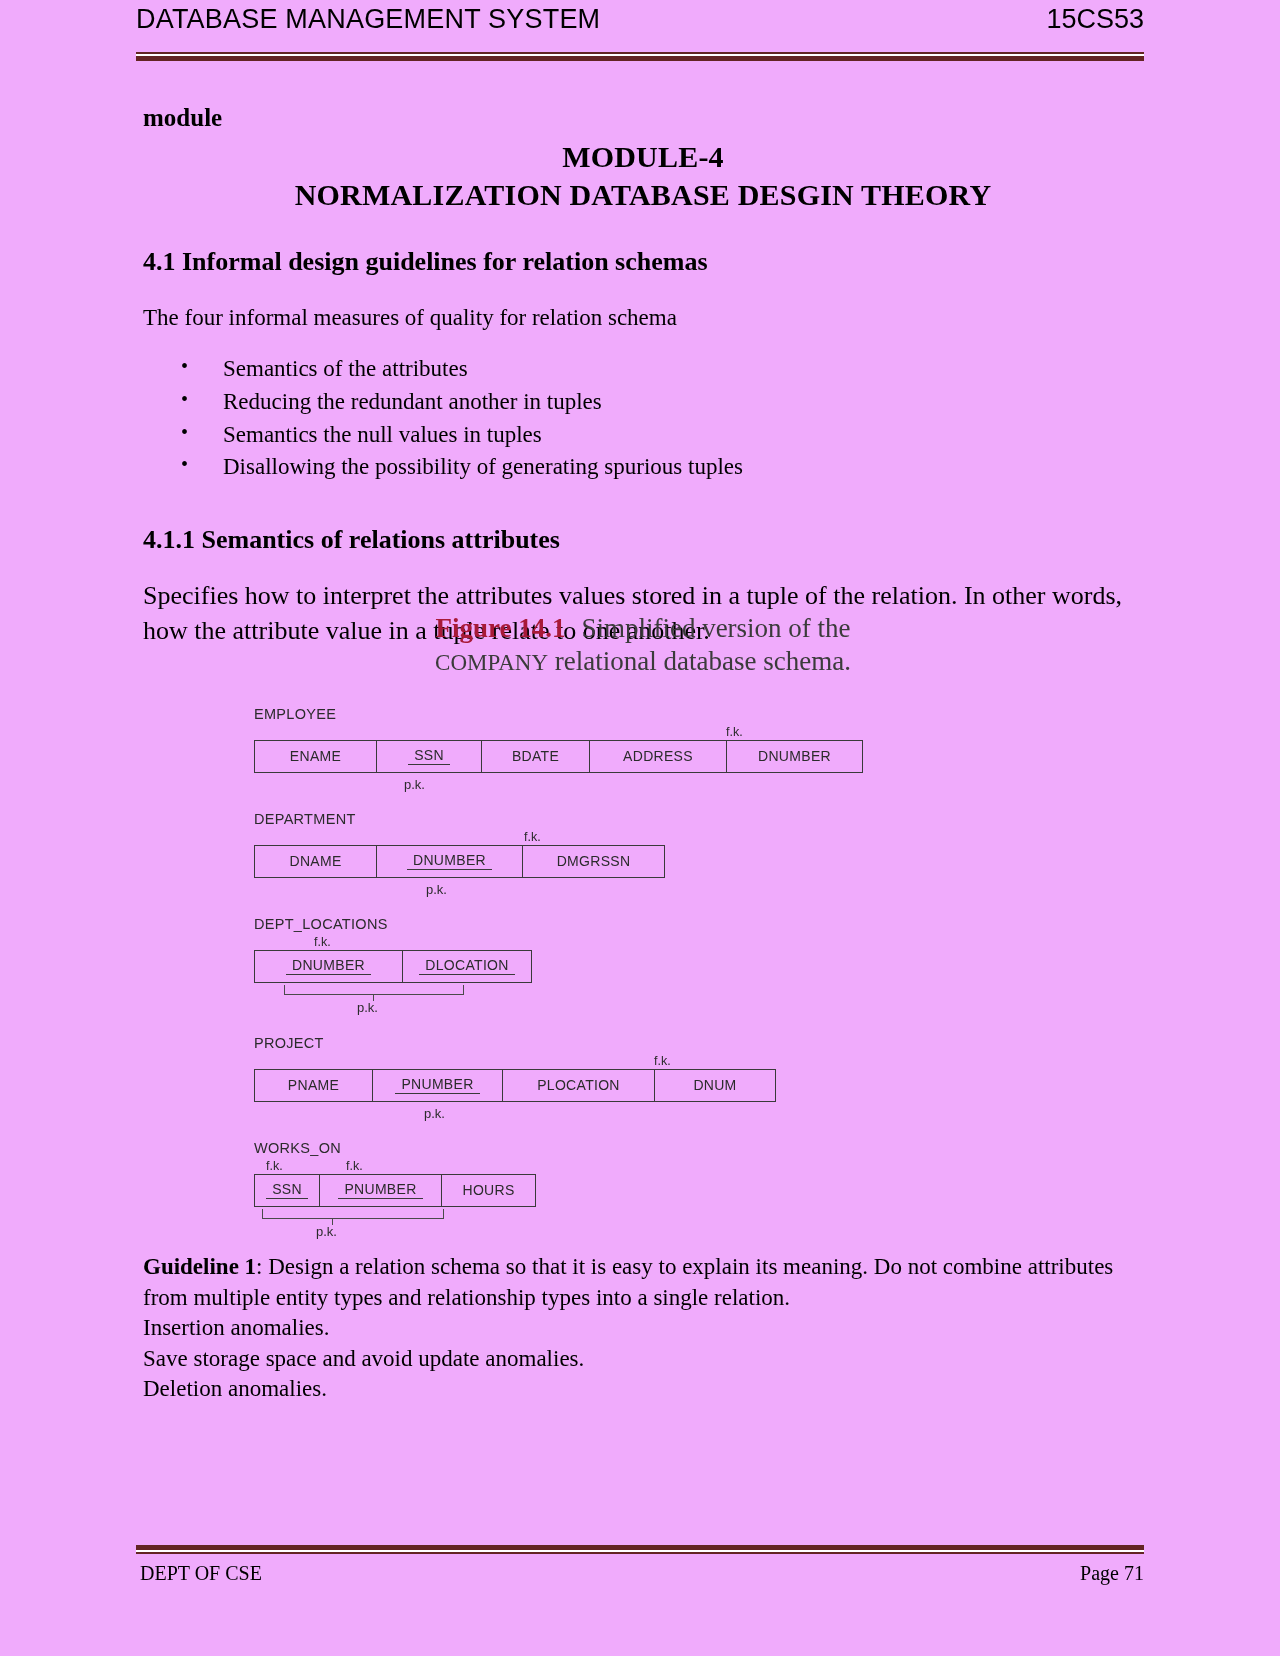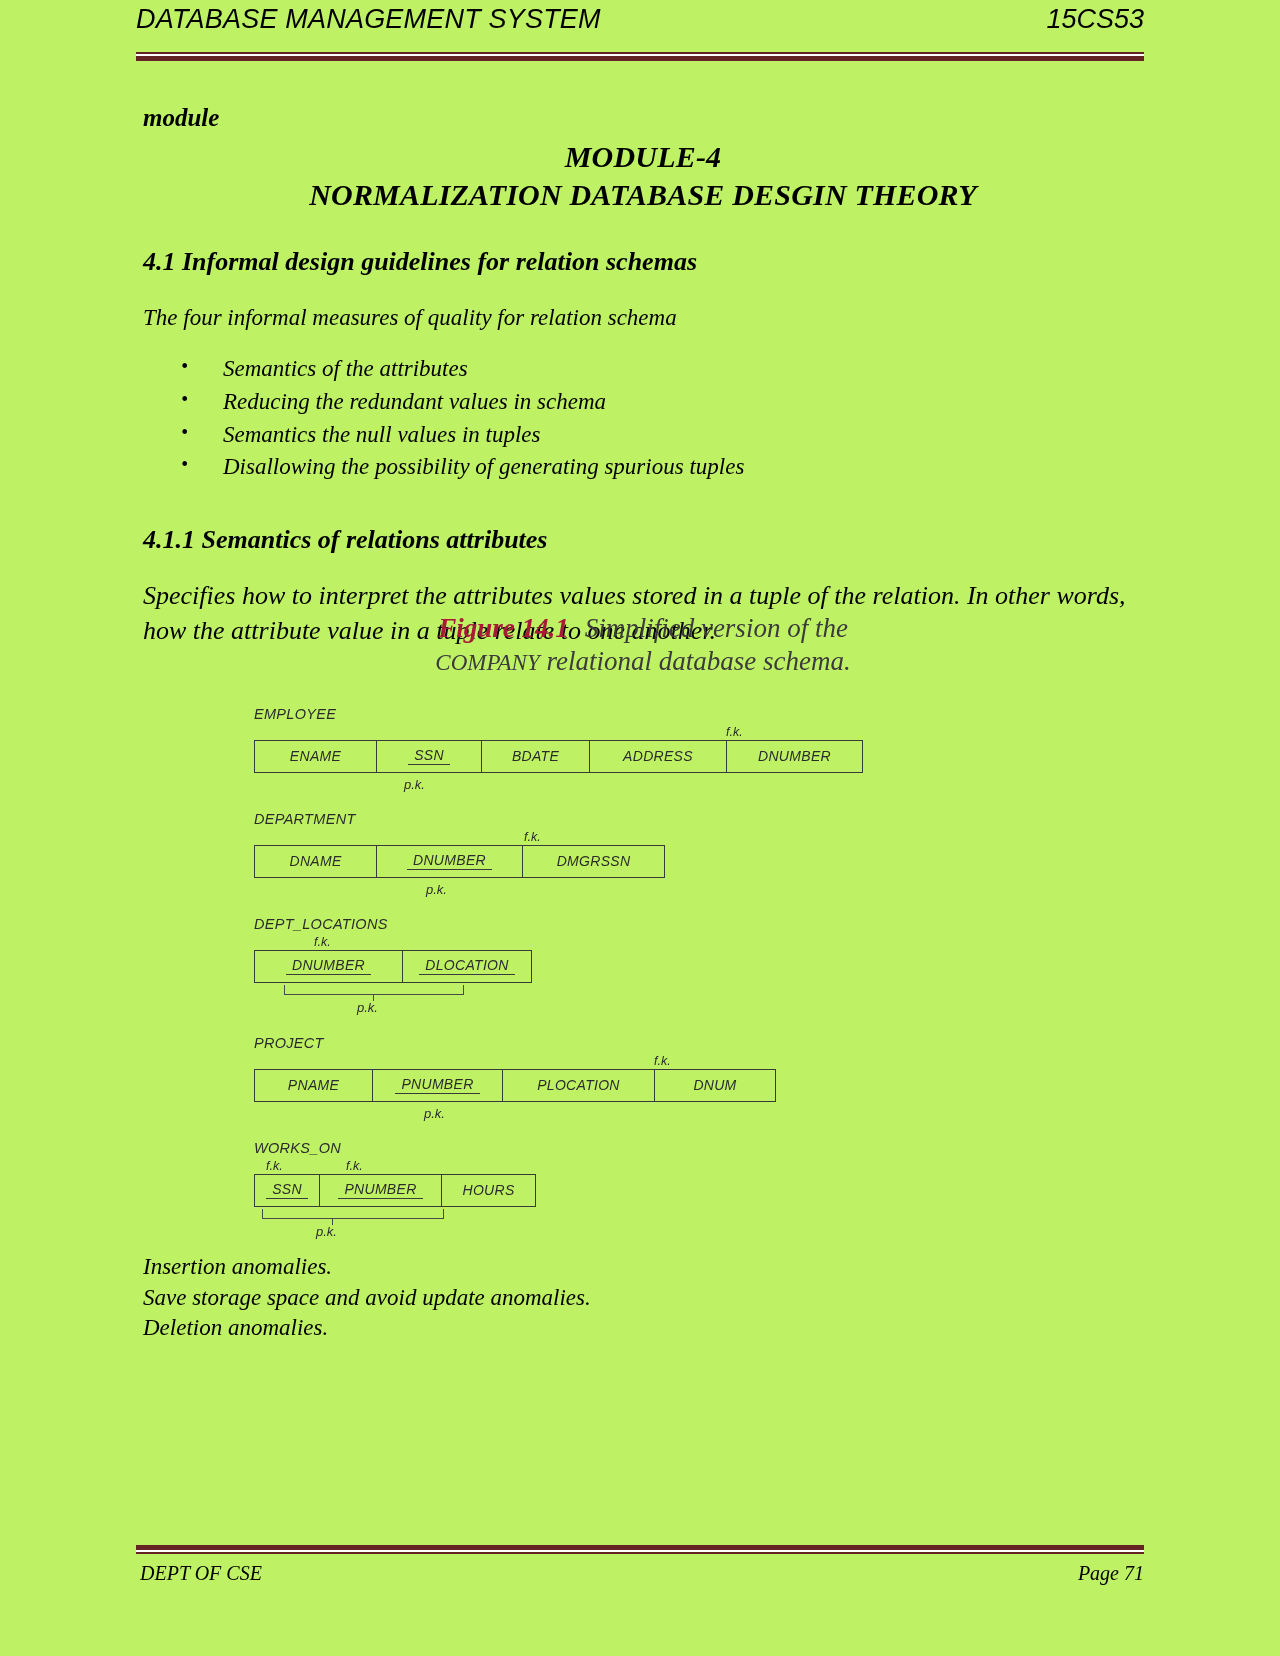--- a/index.html
+++ b/index.html
@@ -9,23 +9,22 @@
   }
   body {
     font-family: "Liberation Serif", "DejaVu Serif", serif;
     color: #000000;
   }
   .page {
     position: relative;
     width: 1280px;
     height: 1656px;
     margin: 0 auto;
-    background: #bef264;
+    background: #f0abfc;
     overflow: hidden;
-    font-style: italic;
   }
 
   
   .page-header {
     position: absolute;
     left: 136px;
     top: 4px;
     width: 1008px;
     display: flex;
     align-items: baseline;
@@ -289,21 +288,21 @@
       <span>MODULE-4</span>
       <span class="l2">NORMALIZATION DATABASE DESGIN THEORY</span>
     </div>
 
     <h2 class="section">4.1 Informal design guidelines for relation schemas</h2>
 
     <p class="body">The four informal measures of quality for relation schema</p>
 
     <ul class="bullets">
       <li>Semantics of the attributes</li>
-      <li>Reducing the redundant values in schema</li>
+      <li>Reducing the redundant another in tuples</li>
       <li>Semantics the null values in tuples</li>
       <li>Disallowing the possibility of generating spurious tuples</li>
     </ul>
 
     <h2 class="section sub">4.1.1 Semantics of relations attributes</h2>
 
     <p class="para">Specifies how to interpret the attributes values stored in a tuple of the relation. In other words, how the attribute value in a tuple relate to one another.</p>
   </div>
 
   <div class="figure">
@@ -427,20 +426,21 @@
           <span class="pk-bracket" style="left:8px;top:2px;width:180px"></span>
           <span class="pk-stem" style="left:78px;top:11px"></span>
           <span class="pk-label" style="left:62px;top:17px">p.k.</span>
         </div>
       </div>
 
     </div>
   </div>
 
   <div class="guideline">
+    <p class="tight"><span class="bold-lead">Guideline 1</span><span>: Design a relation schema so that it is easy to explain its meaning. Do not combine attributes from multiple entity types and relationship types into a single relation.</span></p>
     <p class="tight">Insertion anomalies.</p>
     <p class="tight">Save storage space and avoid update anomalies.</p>
     <p class="tight">Deletion anomalies.</p>
   </div>
 
   <div class="rule-bottom">
     <div class="thick"></div>
     <div class="gap"></div>
     <div class="thin"></div>
   </div>

